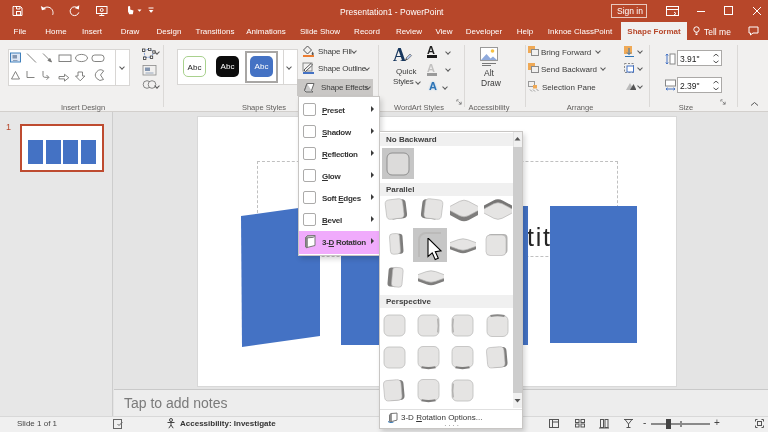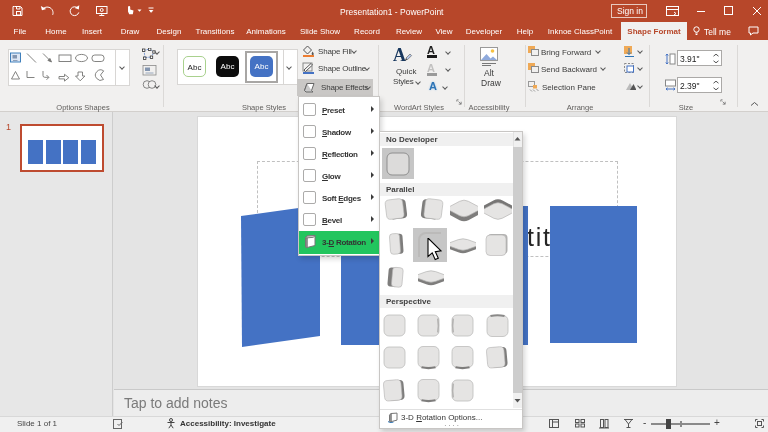--- a/index.html
+++ b/index.html
@@ -81,21 +81,21 @@
 <style>
  .sep{position:absolute;top:45px;width:1px;height:62px;background:#DBD9D7;}
  .glbl{position:absolute;top:103px;font-size:7.5px;color:#605E5C;transform:translateX(-50%);white-space:nowrap;}
 </style>
 <div class="sep" style="left:163px;"></div>
 <div class="sep" style="left:378px;"></div>
 <div class="sep" style="left:464px;"></div>
 <div class="sep" style="left:525px;"></div>
 <div class="sep" style="left:649px;"></div>
 <div class="sep" style="left:737px;"></div>
-<div class="glbl" style="left:83px;">Options Shapes</div>
+<div class="glbl" style="left:83px;">Insert Design</div>
 <div class="glbl" style="left:252px;padding-left:24px;">Shape Styles</div>
 <div class="glbl" style="left:419px;">WordArt Styles</div>
 <div class="glbl" style="left:489px;">Accessibility</div>
 <div class="glbl" style="left:580px;">Arrange</div>
 <div class="glbl" style="left:686px;">Size</div>
 
 <svg class="ab" style="left:456px;top:99px" width="6" height="6" viewBox="0 0 7 7">
     <path d="M1 1 h2 M1 1 v2 M3 3 l3 3 M6 3.2 v2.8 h-2.8" stroke="#777" fill="none"></path>
   </svg>
 <svg class="ab" style="left:720px;top:99px" width="6" height="6" viewBox="0 0 7 7">
@@ -353,33 +353,33 @@
 <div class="mit" style="top:187px;">
     <div class="mic"></div>
     <div class="mlb">Soft <u>E</u>dges</div>
     <div class="mar"></div>
   </div>
 <div class="mit" style="top:209px;">
     <div class="mic"></div>
     <div class="mlb"><u>B</u>evel</div>
     <div class="mar"></div>
   </div>
-<div class="mit" style="top:231px;background:#22c55e;height:23px;">
+<div class="mit" style="top:231px;background:#f0abfc;height:23px;">
   <svg style="position:absolute;left:3px;top:3px;" width="16" height="16" viewBox="0 0 16 16">
       <path d="M5 2 l8 -0.5 v10 l-8 2 z" fill="#fff" stroke="#777"></path>
       <path d="M5 2 l-1.5 2 v9 l1.5 1 z" fill="#999" stroke="#777"></path>
       <path d="M5 2 l8 -0.5 -1.5 1.8 -8 0.7 z" fill="#ddd" stroke="#777"></path>
     </svg>
   <div class="mlb">3-<u>D</u> Rotation</div>
     <div class="mar"></div>
 </div>
 
 <div class="ab" id="menu2" style="left:379px;top:131px;width:144px;height:298px;background:#fff;border:1px solid #C8C6C4;box-sizing:border-box;box-shadow:2px 3px 5px rgba(0,0,0,0.16);"></div>
 <style>.ghd{position:absolute;left:380px;width:133px;height:13px;background:#F0F0F0;font-size:8px;font-weight:bold;color:#404040;line-height:13px;padding-left:6px;box-sizing:border-box;}</style>
-<div class="ghd" style="top:133px;">No Developer</div>
+<div class="ghd" style="top:133px;">No Backward</div>
 <div class="ghd" style="top:183px;">Parallel</div>
 <div class="ghd" style="top:295px;">Perspective</div>
 
 <div class="ab" style="left:382px;top:148px;width:32px;height:31px;background:#C6C6C6;"></div>
 <svg class="ab" style="left:386px;top:152px;" width="24" height="24" viewBox="0 0 24 24">
     <rect x="1" y="1" width="22" height="22" rx="5" fill="#DCDBDA" stroke="#8f8f8f"></rect>
   </svg>
 
 <div class="ab" style="left:413px;top:228px;width:34px;height:34px;background:#C6C6C6;"></div>
 <svg class="ab" style="left:383px;top:196px;" width="28" height="28" viewBox="0 0 28 28">

